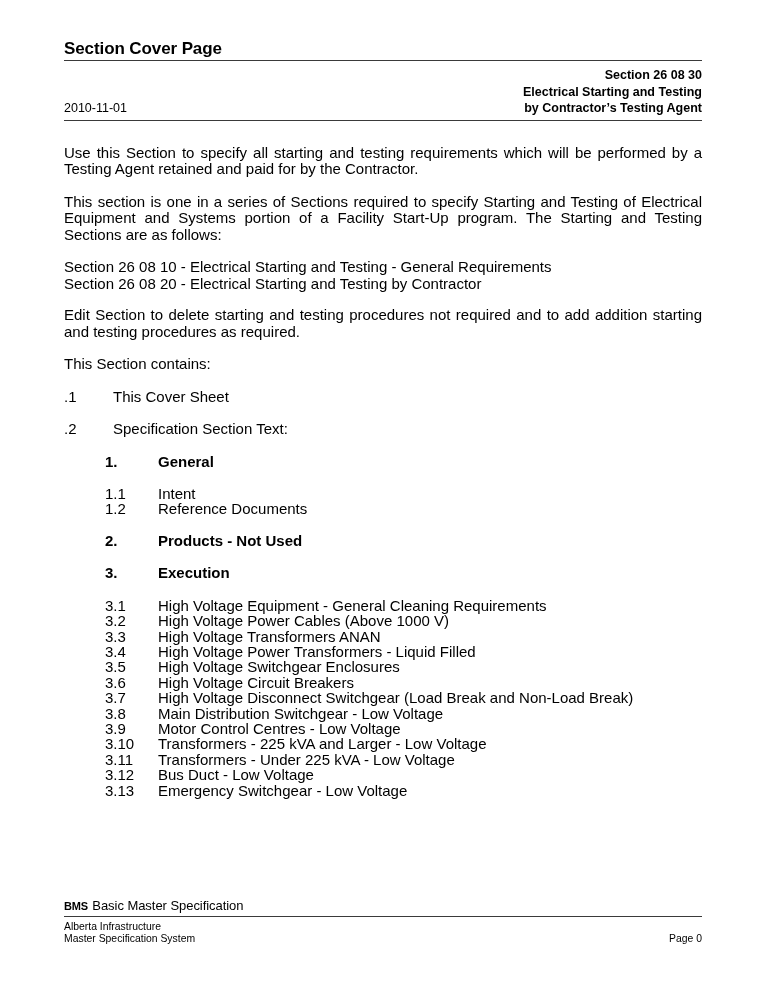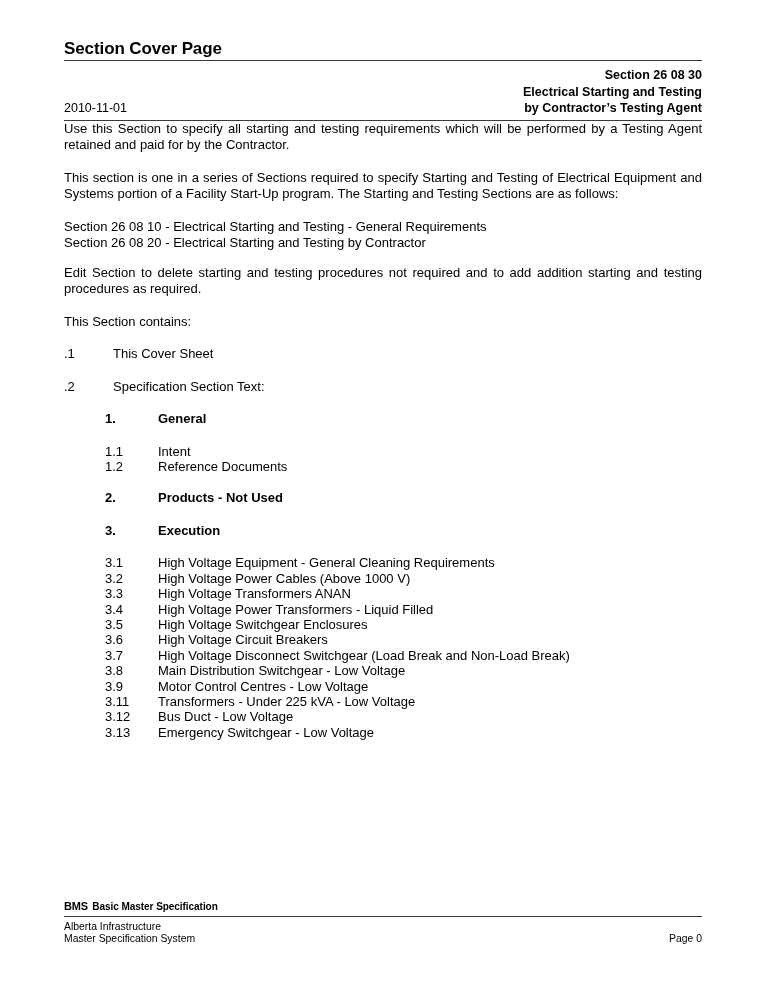--- a/index.html
+++ b/index.html
@@ -63,21 +63,22 @@
   .header-right {
     text-align: right;
     font-size: 12.5px;
     font-weight: bold;
     line-height: 16.5px;
   }
   .header-right div { white-space: nowrap; }
 
   
   .body-wrap {
-    font-size: 13px;
+    margin-top: 24px;
+    font-size: 15px;
     line-height: 16.5px;
   }
   p.para {
     margin: 0 0 16px 0;
     text-align: justify;
     text-justify: inter-word;
   }
   p.plain {
     margin: 0 0 16px 0;
     text-align: left;
@@ -129,22 +130,22 @@
   .footer-brand {
     padding-bottom: 2px;
     line-height: 15px;
   }
   .footer-brand .bms {
     font-size: 11px;
     font-weight: bold;
     letter-spacing: -0.2px;
   }
   .footer-brand .bms-sub {
-    font-size: 10px;
-    font-weight: bold;
+    font-size: 13px;
+    font-weight: normal;
     letter-spacing: -0.05px;
   }
   .footer-row {
     display: flex;
     justify-content: space-between;
     align-items: flex-end;
     padding-top: 4px;
     font-size: 10.4px;
     line-height: 12.6px;
   }
@@ -256,20 +257,24 @@
             <div class="num">3.7</div>
             <div class="txt">High Voltage Disconnect Switchgear (Load Break and Non-Load Break)</div>
           </div>
           <div class="o-item">
             <div class="num">3.8</div>
             <div class="txt">Main Distribution Switchgear - Low Voltage</div>
           </div>
           <div class="o-item">
             <div class="num">3.9</div>
             <div class="txt">Motor Control Centres - Low Voltage</div>
+          </div>
+          <div class="o-item">
+            <div class="num">3.10</div>
+            <div class="txt">Transformers - 225 kVA and Larger - Low Voltage</div>
           </div>
           <div class="o-item">
             <div class="num">3.11</div>
             <div class="txt">Transformers - Under 225 kVA - Low Voltage</div>
           </div>
           <div class="o-item">
             <div class="num">3.12</div>
             <div class="txt">Bus Duct - Low Voltage</div>
           </div>
           <div class="o-item">

